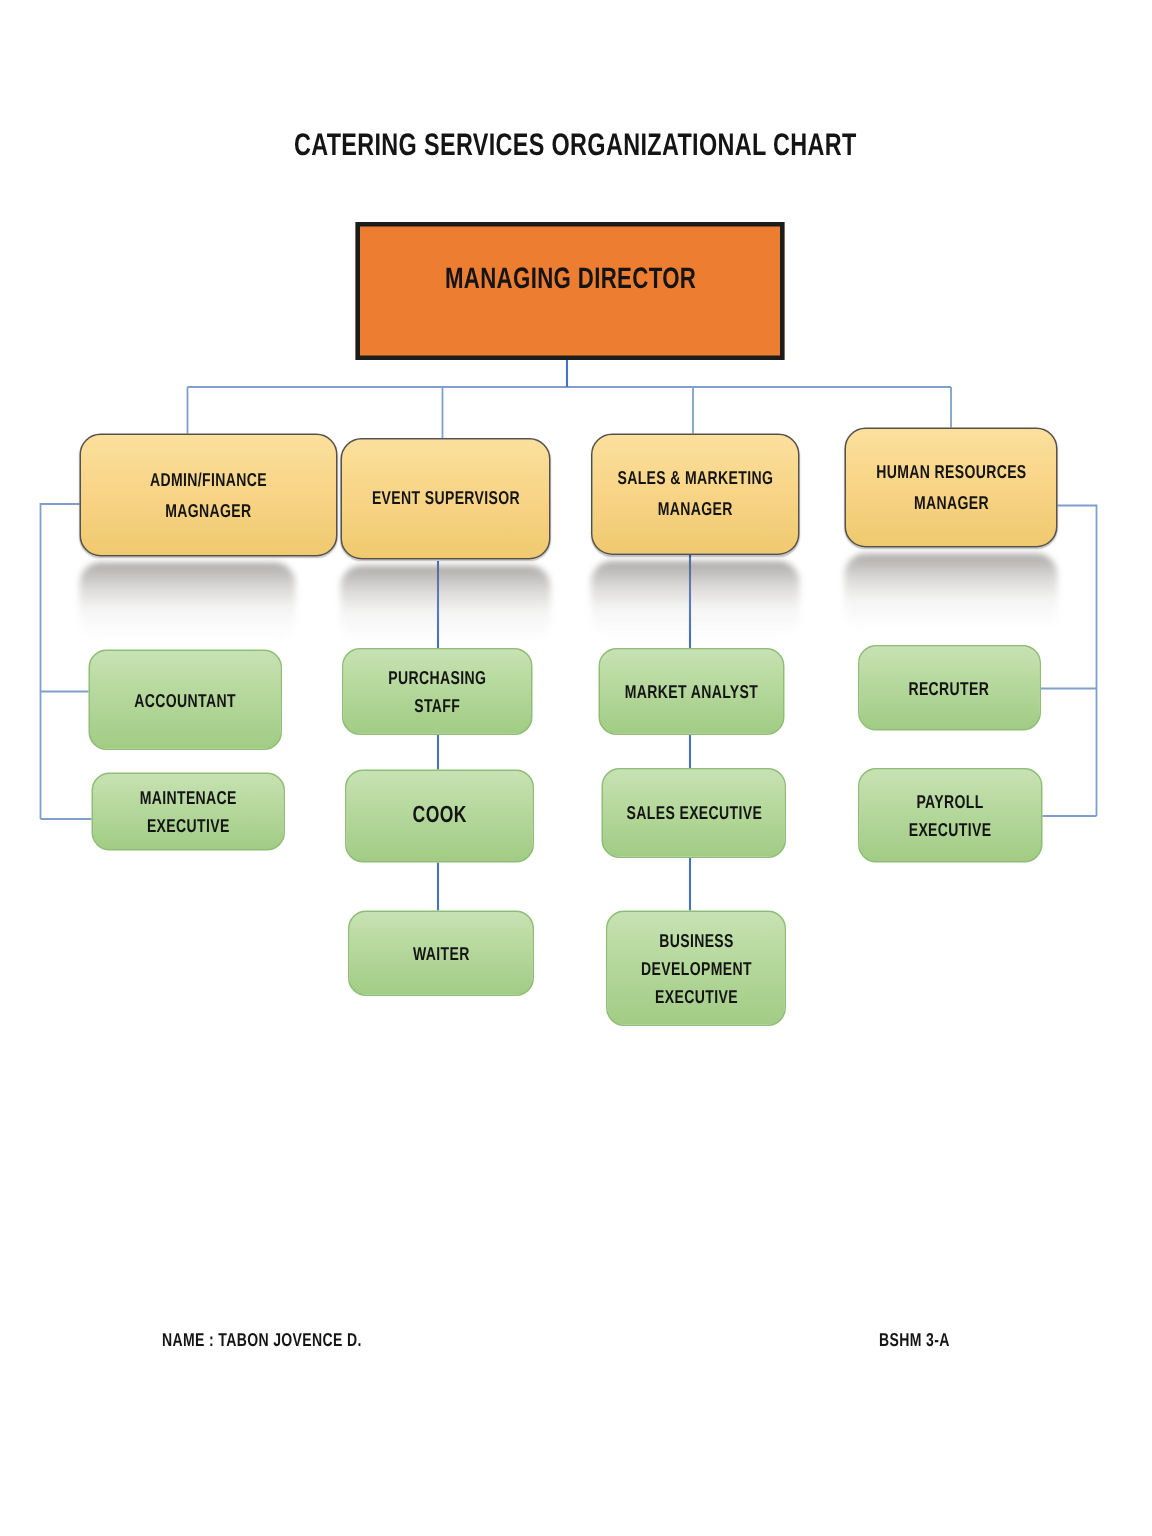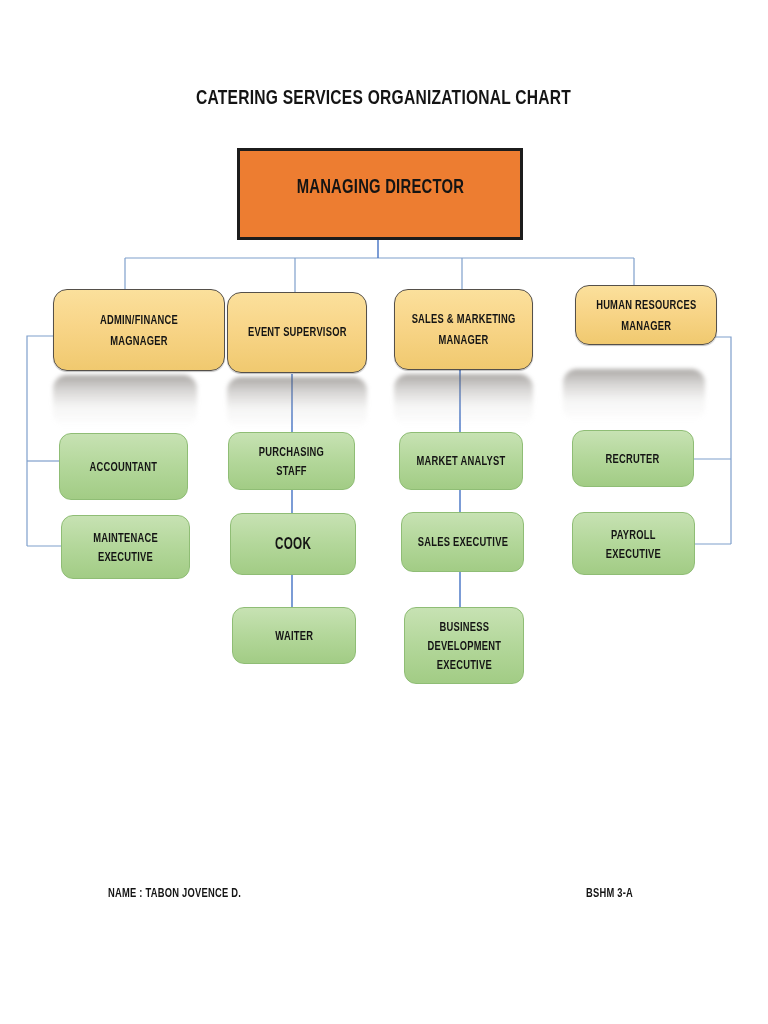--- a/index.html
+++ b/index.html
@@ -142,34 +142,34 @@
   <span class="ctext">ADMIN/FINANCE
 MAGNAGER</span>
 </div>
 <div class="node l2" style="left:227px; top:292px; width:140px; height:81px;">
   <span class="ctext">EVENT SUPERVISOR</span>
 </div>
 <div class="node l2" style="left:394px; top:289px; width:139px; height:81px;">
   <span class="ctext">SALES &amp; MARKETING
 MANAGER</span>
 </div>
-<div class="node l2" style="left:563px; top:285px; width:142px; height:60px;margin-left:12px;">
+<div class="node l2" style="left:563px; top:285px; width:142px; height:80px;">
   <span class="ctext">HUMAN RESOURCES
 MANAGER</span>
 </div>
 
 <div class="reflection" style="left:53px; top:375px; width:144px; height:52px;"></div>
 <div class="reflection" style="left:227px; top:377px; width:140px; height:52px;"></div>
 <div class="reflection" style="left:394px; top:374px; width:139px; height:52px;"></div>
 <div class="reflection" style="left:563px; top:369px; width:142px; height:52px;"></div>
 
 <div class="node l3" style="left:59px; top:433px; width:129px; height:67px;">
   <span class="ctext">ACCOUNTANT</span>
 </div>
-<div class="node l3" style="left:61px; top:515px; width:129px; height:64px;">
+<div class="node l3" style="left:61px; top:515px; width:129px; height:52px;">
   <span class="ctext">MAINTENACE
 EXECUTIVE</span>
 </div>
 <div class="node l3" style="left:228px; top:432px; width:127px; height:58px;">
   <span class="ctext">PURCHASING STAFF</span>
 </div>
 <div class="node l3 big" style="left:230px; top:513px; width:126px; height:62px;">
   <span class="ctext">COOK</span>
 </div>
 <div class="node l3" style="left:232px; top:607px; width:124px; height:57px;">

